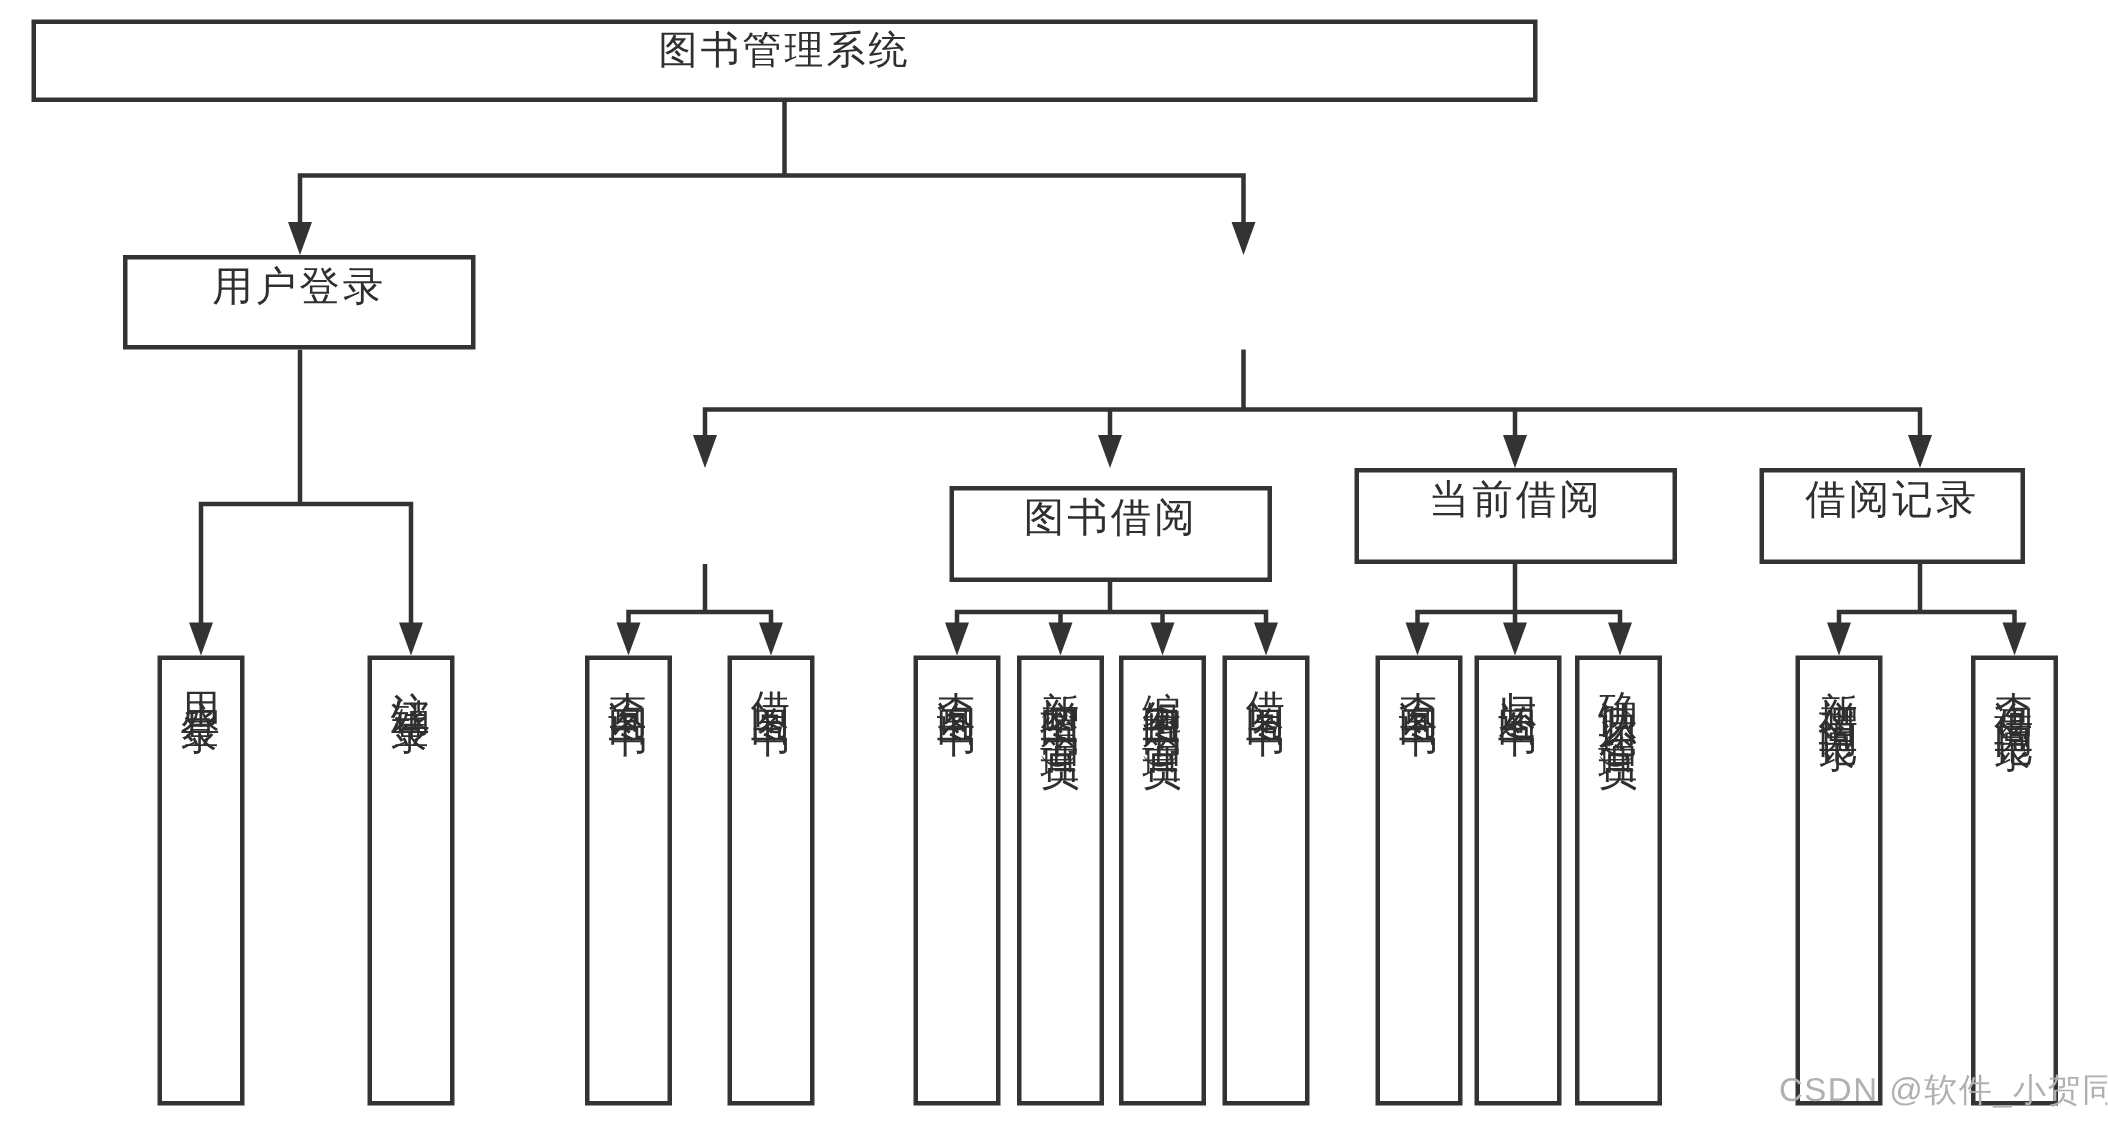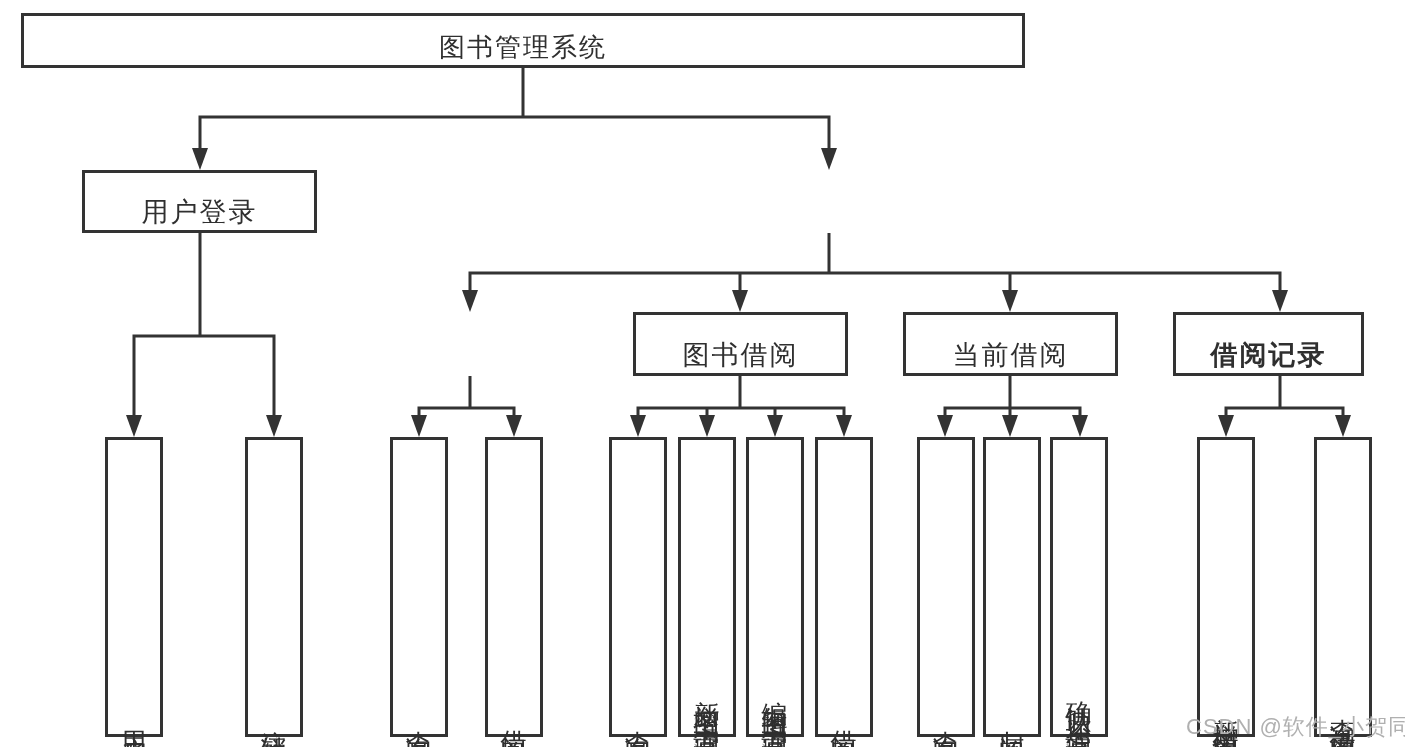--- a/index.html
+++ b/index.html
@@ -4,21 +4,21 @@
 <style>
   html,body{margin:0;padding:0;background:#ffffff;}
   body{font-family:"Liberation Sans",sans-serif;}
   .canvas{
     position:relative;width:1405px;height:747px;background:#ffffff;overflow:hidden;
   }
   .wires{position:absolute;left:0;top:0;width:1405px;height:747px;}
   .node{
     position:absolute;box-sizing:border-box;background:#ffffff;
     border:3px solid #333333;color:#2f2f2f;
-    display:flex;align-items:flex-end;justify-content:center;
+    display:flex;align-items:flex-start;justify-content:center;
   }
   .node-root{font-size:26px;letter-spacing:2px;}
   .node-h{font-size:27px;letter-spacing:2px;}
   .node-leaf .vtext{
     writing-mode:vertical-rl;text-orientation:mixed;
     font-size:26px;letter-spacing:6px;line-height:1;
   }
   .watermark{
     position:absolute;left:1186px;top:712px;
     font-size:22px;color:#b0b0b0;letter-spacing:1px;white-space:nowrap;
@@ -64,27 +64,27 @@
   </svg>
 
   <div class="node node-root" style="left:21px;top:13px;width:1004px;height:55px;">
     <span>图书管理系统</span>
   </div>
 
   <div class="node node-h" style="left:82px;top:170px;width:235px;height:63px;">
     <span>用户登录</span>
   </div>
 
-  <div class="node node-h" style="left:633px;top:312px;width:215px;height:64px;">
+  <div class="node node-h" style="left:633px;top:324px;width:215px;height:64px;">
     <span>图书借阅</span>
   </div>
   <div class="node node-h" style="left:903px;top:312px;width:215px;height:64px;">
     <span>当前借阅</span>
   </div>
-  <div class="node node-h" style="left:1173px;top:312px;width:191px;height:64px;font-weight:bold;">
+  <div class="node node-h" style="left:1173px;top:312px;width:177px;height:64px;">
     <span>借阅记录</span>
   </div>
 
   <div class="node node-leaf" style="left:105px;top:437px;width:58px;height:300px;">
     <span class="vtext">用户登录</span>
   </div>
   <div class="node node-leaf" style="left:245px;top:437px;width:58px;height:300px;">
     <span class="vtext">注销登录</span>
   </div>
 

